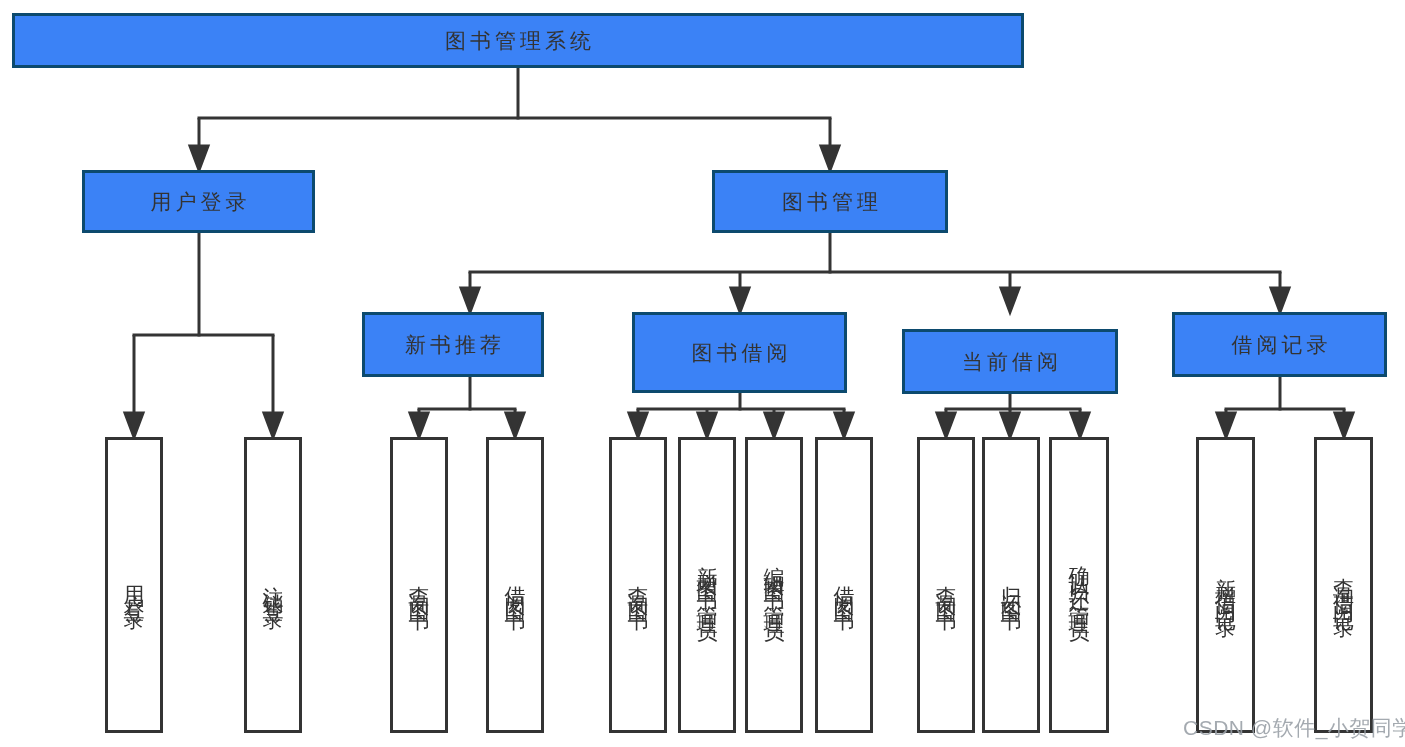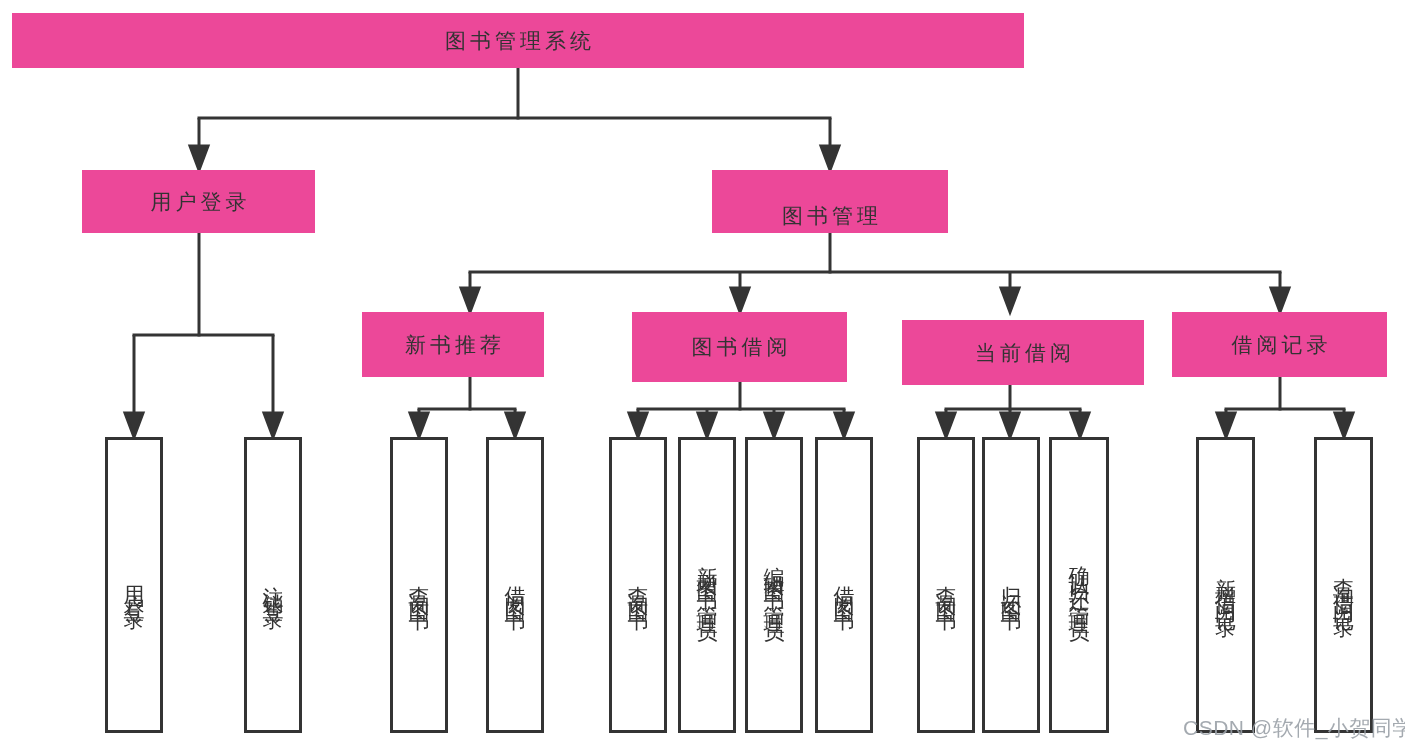--- a/index.html
+++ b/index.html
@@ -8,22 +8,22 @@
     width: 1405px;
     height: 747px;
     background: #ffffff;
     font-family: "Liberation Sans", "DejaVu Sans", sans-serif;
     overflow: hidden;
   }
   #wires { position: absolute; left: 0; top: 0; z-index: 1; }
   .hbox {
     position: absolute;
     box-sizing: border-box;
-    border: 3px solid #ec4899;
-    background: #ec4899;
+    border: 3px solid #0c4a6e;
+    background: #3b82f6;
     display: flex;
     align-items: center;
     justify-content: center;
     z-index: 2;
   }
   .hbox span {
     font-size: 21px;
     letter-spacing: 4px;
     padding-left: 4px;
     color: #333333;
@@ -133,31 +133,31 @@
     </g>
   </svg>
 
   <div class="hbox" style="left:12px; top:13px; width:1012px; height:55px;">
     <span>图书管理系统</span>
   </div>
 
   <div class="hbox" style="left:82px; top:170px; width:233px; height:63px;">
     <span>用户登录</span>
   </div>
-  <div class="hbox" style="left:712px; top:170px; width:236px; height:63px;align-items:flex-end;">
+  <div class="hbox" style="left:712px; top:170px; width:236px; height:63px;">
     <span>图书管理</span>
   </div>
 
   <div class="hbox" style="left:362px; top:312px; width:182px; height:65px;">
     <span>新书推荐</span>
   </div>
-  <div class="hbox" style="left:632px; top:312px; width:215px; height:70px;">
+  <div class="hbox" style="left:632px; top:312px; width:215px; height:81px;">
     <span>图书借阅</span>
   </div>
-  <div class="hbox" style="left:902px; top:320px; width:242px; height:65px;">
+  <div class="hbox" style="left:902px; top:329px; width:216px; height:65px;">
     <span>当前借阅</span>
   </div>
   <div class="hbox" style="left:1172px; top:312px; width:215px; height:65px;">
     <span>借阅记录</span>
   </div>
 
   <div class="vbox" style="left:105px; top:437px; width:58px; height:296px;">
     <span>用户登录</span>
   </div>
   <div class="vbox" style="left:244px; top:437px; width:58px; height:296px;">

